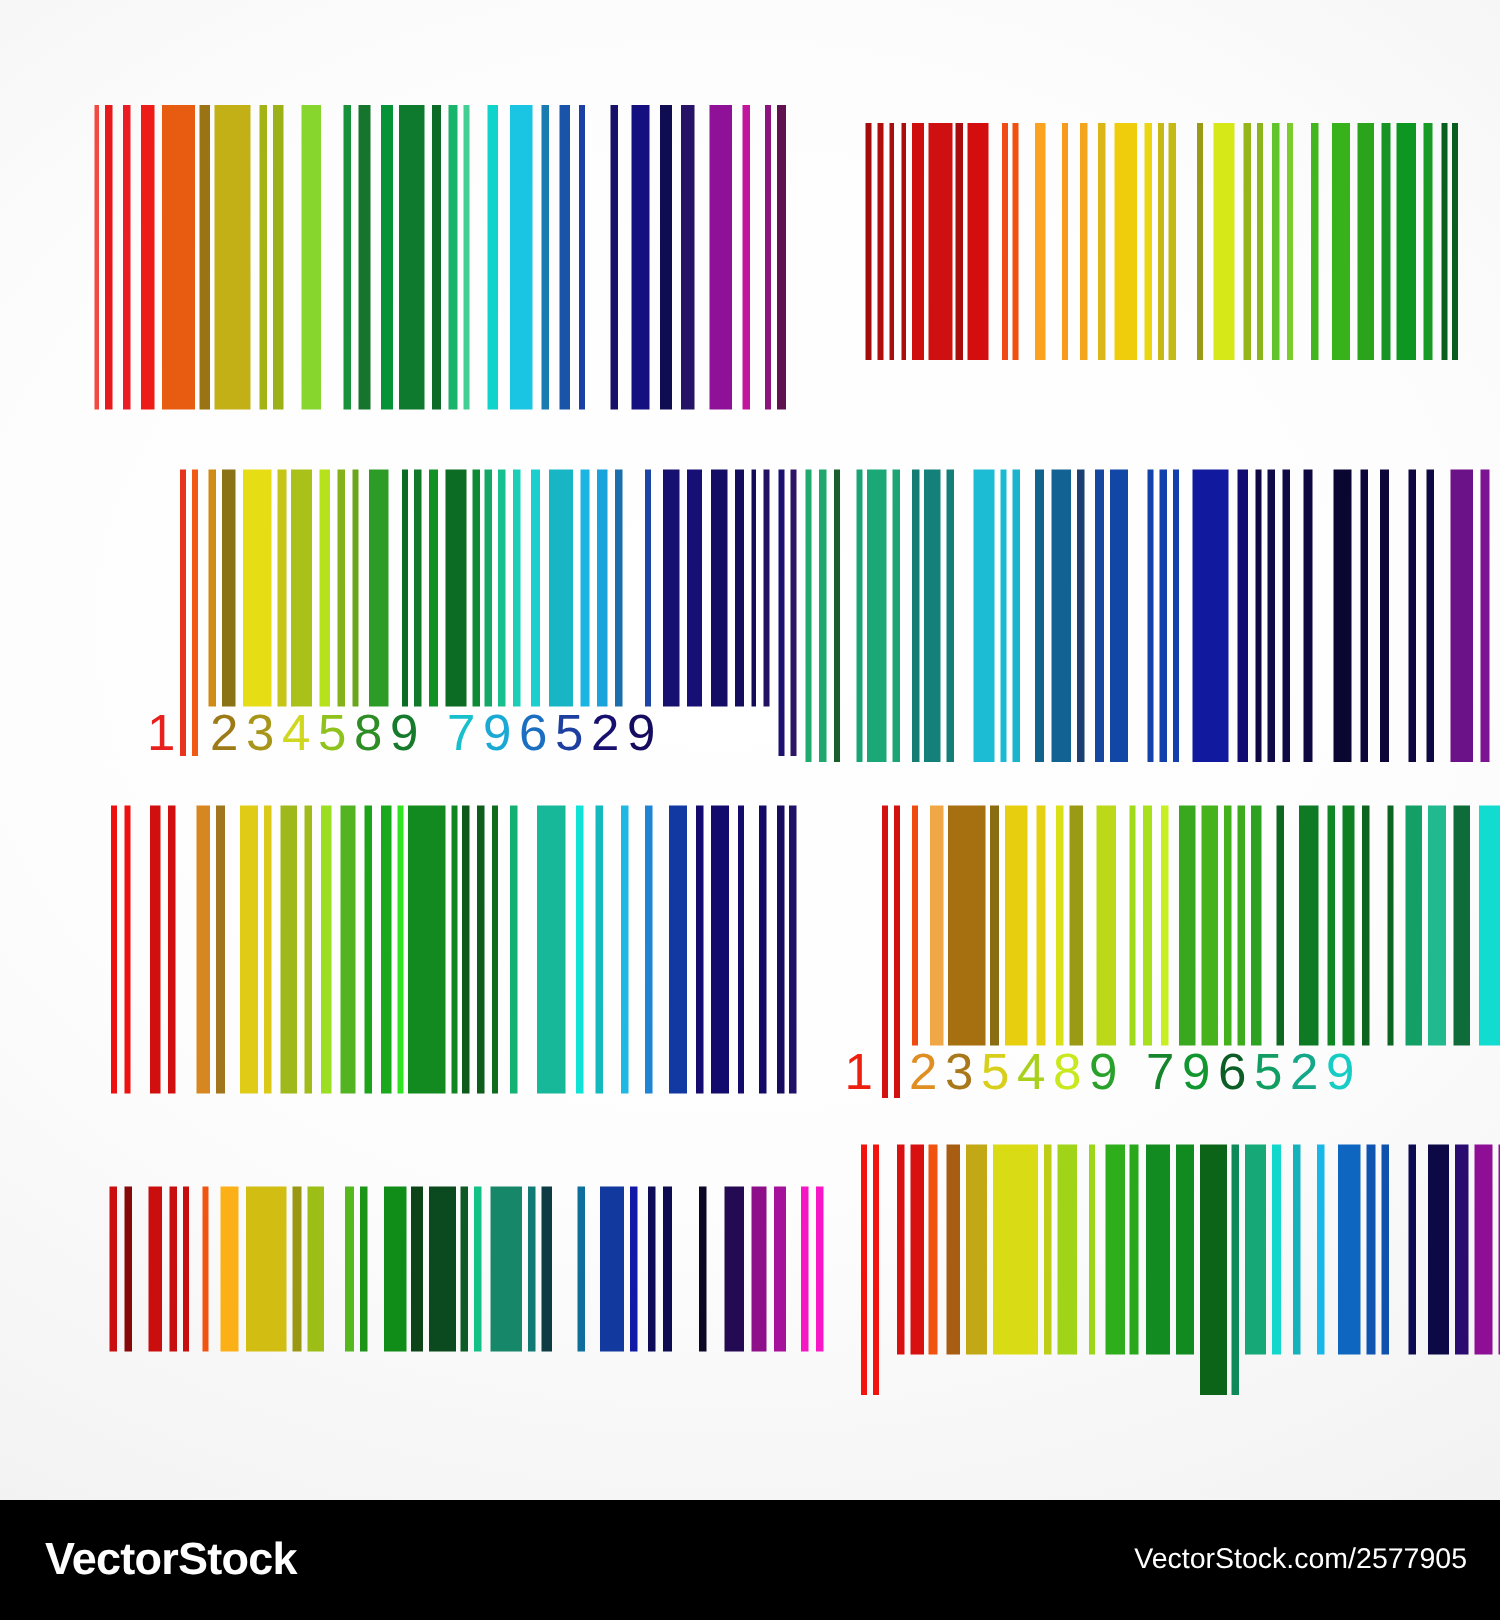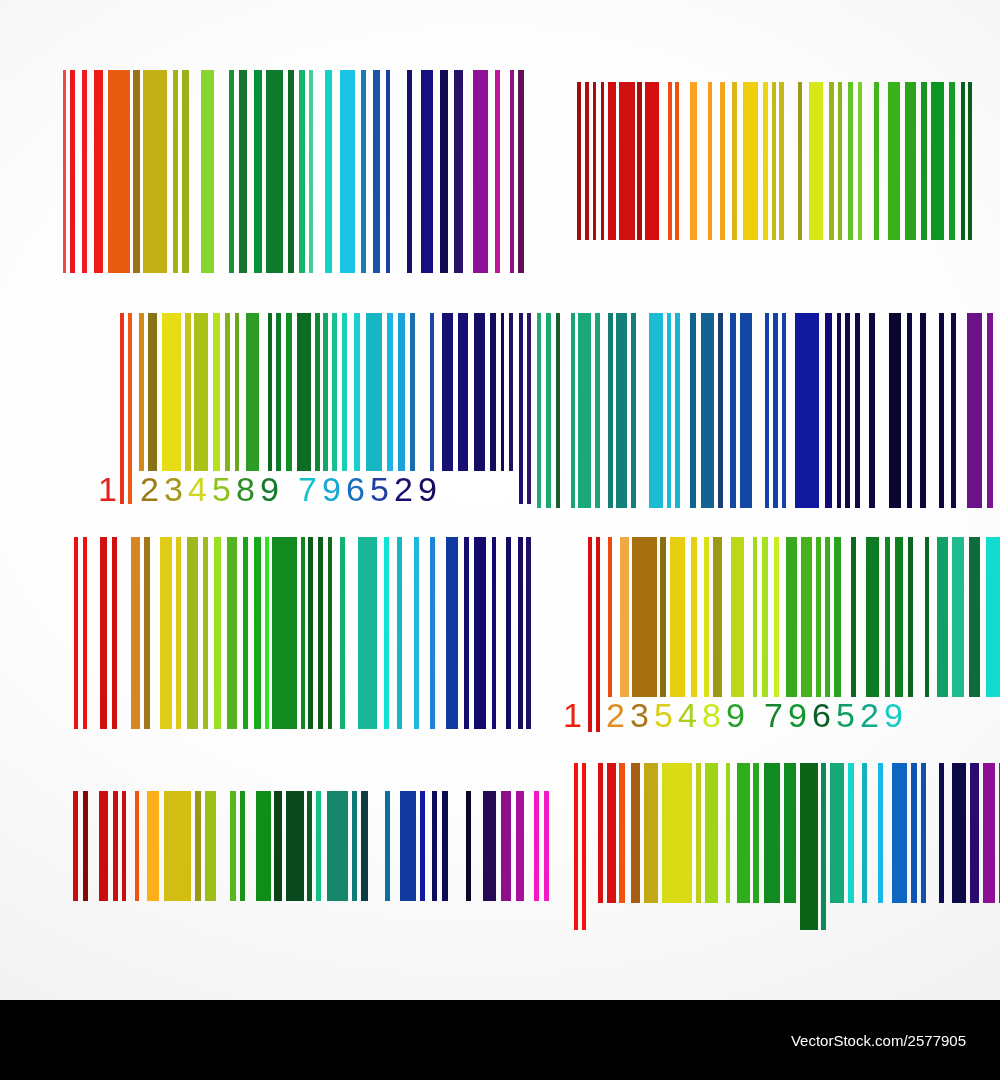--- a/index.html
+++ b/index.html
@@ -38,23 +38,23 @@
   }
   #footer .brand{
     position:absolute;left:30px;top:50%;
     transform:translateY(-50%);
     font-size:30px;
     font-weight:bold;
     letter-spacing:-0.5px;
     font-family:"Liberation Sans", sans-serif;
   }
   #footer .url{
-    position:absolute;right:34px;top:50%;
+    position:absolute;right:22px;top:50%;
     transform:translateY(-50%);
-    font-size:15px;
+    font-size:19px;
     font-family:"Liberation Sans", sans-serif;
   }
 </style>
 </head>
 <body>
 
 <div id="canvas">
     <div class="barcode" style="left: 63px; top: 70px; height: 203px; width: 461px;">
       <div class="bar" style="left: 0px; width: 3px; background: rgb(240, 74, 66); height: 203px;"></div>
       <div class="bar" style="left: 7px; width: 5px; background: rgb(232, 25, 27); height: 203px;"></div>
@@ -347,14 +347,15 @@
       <div class="bar" style="left: 347px; width: 5px; background: rgb(14, 82, 174); height: 140px;"></div>
       <div class="bar" style="left: 365px; width: 5px; background: rgb(13, 10, 82); height: 140px;"></div>
       <div class="bar" style="left: 378px; width: 14px; background: rgb(12, 9, 70); height: 140px;"></div>
       <div class="bar" style="left: 396px; width: 9px; background: rgb(42, 12, 112); height: 140px;"></div>
       <div class="bar" style="left: 409px; width: 12px; background: rgb(142, 14, 150); height: 140px;"></div>
       <div class="bar" style="left: 425px; width: 4px; background: rgb(144, 14, 152); height: 140px;"></div>
     </div>
   </div>
 
 <div id="footer">
+  <div class="brand">VectorStock</div>
   <div class="url">VectorStock.com/2577905</div>
 </div>
 
 </body></html>

